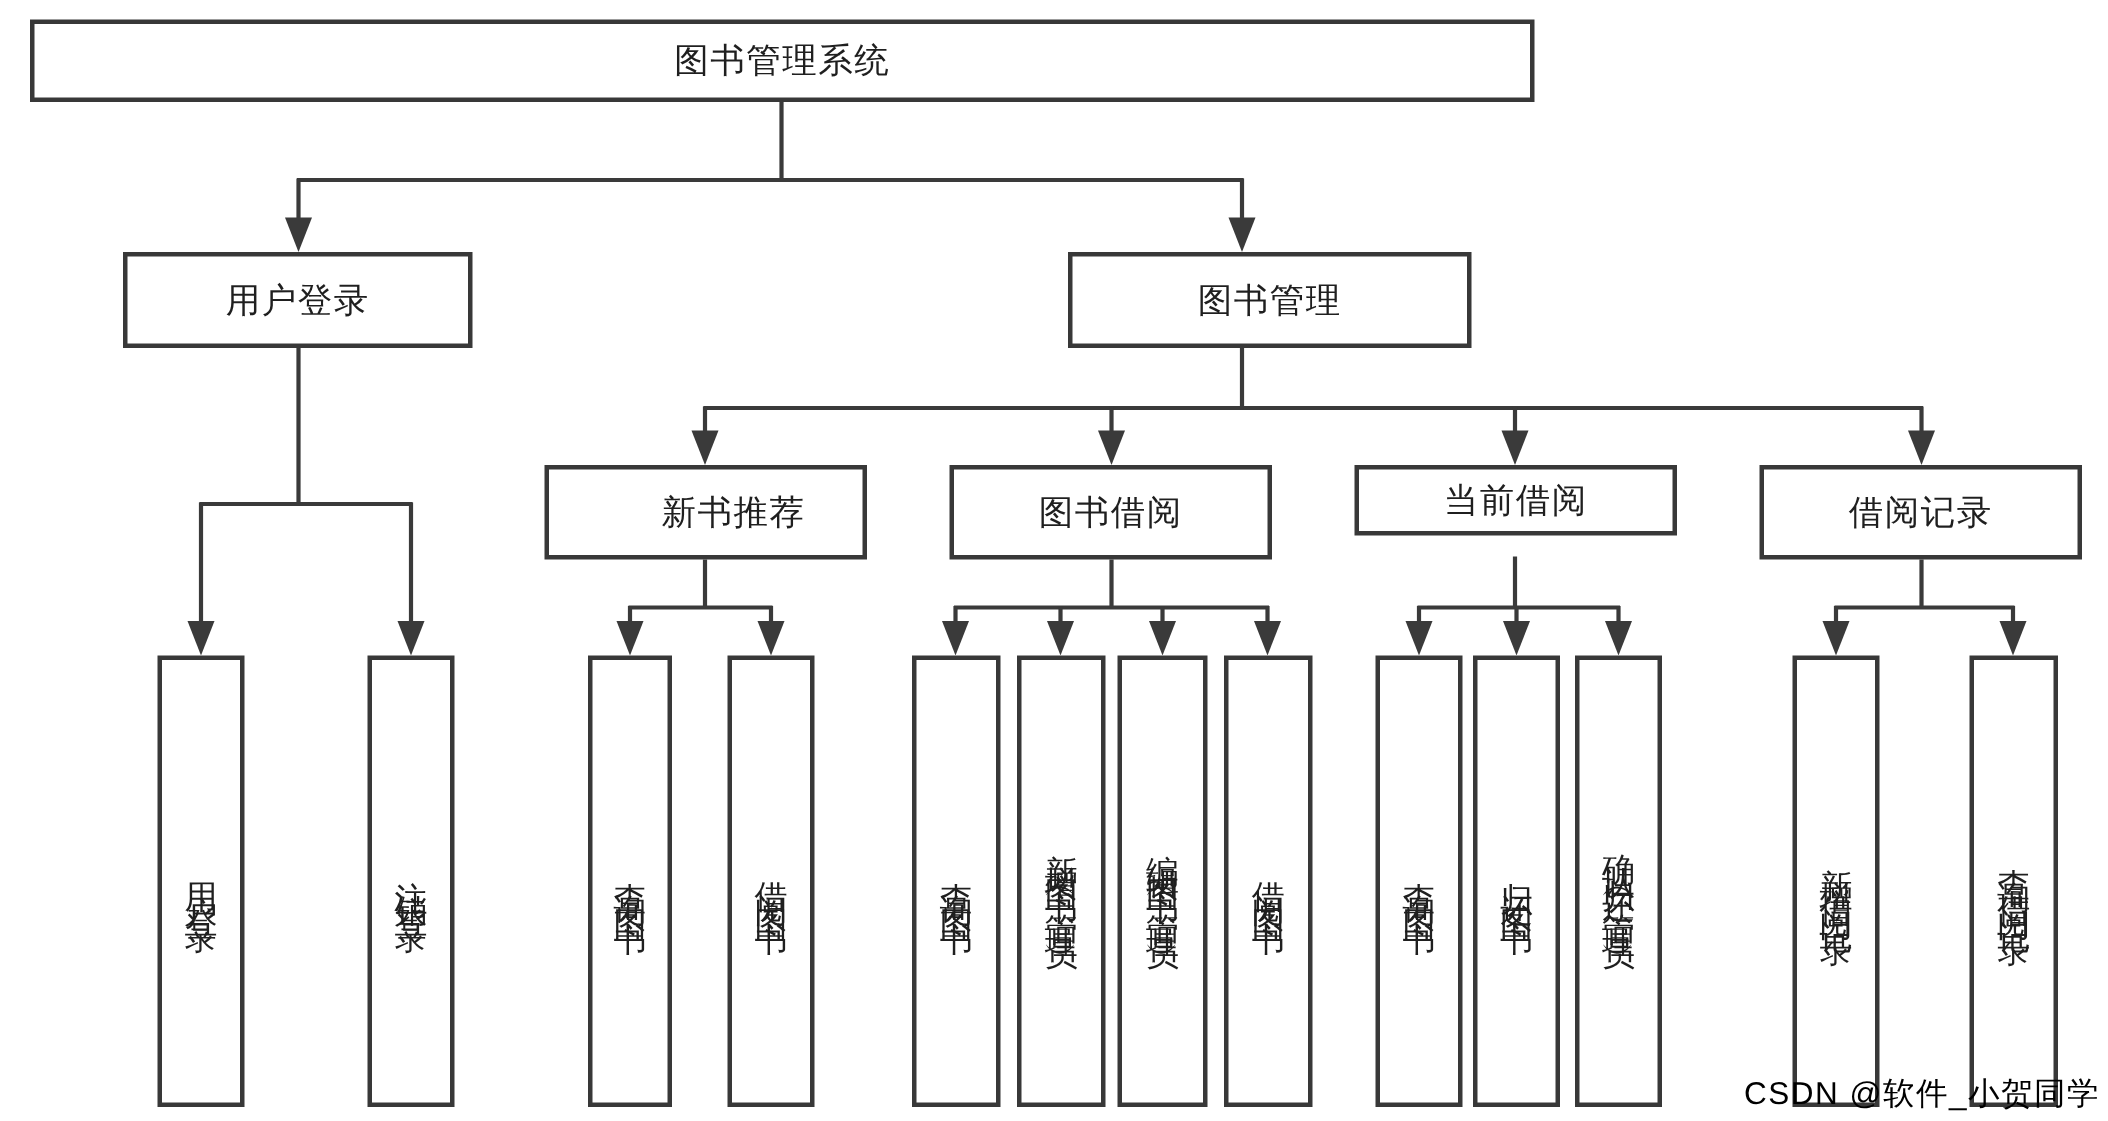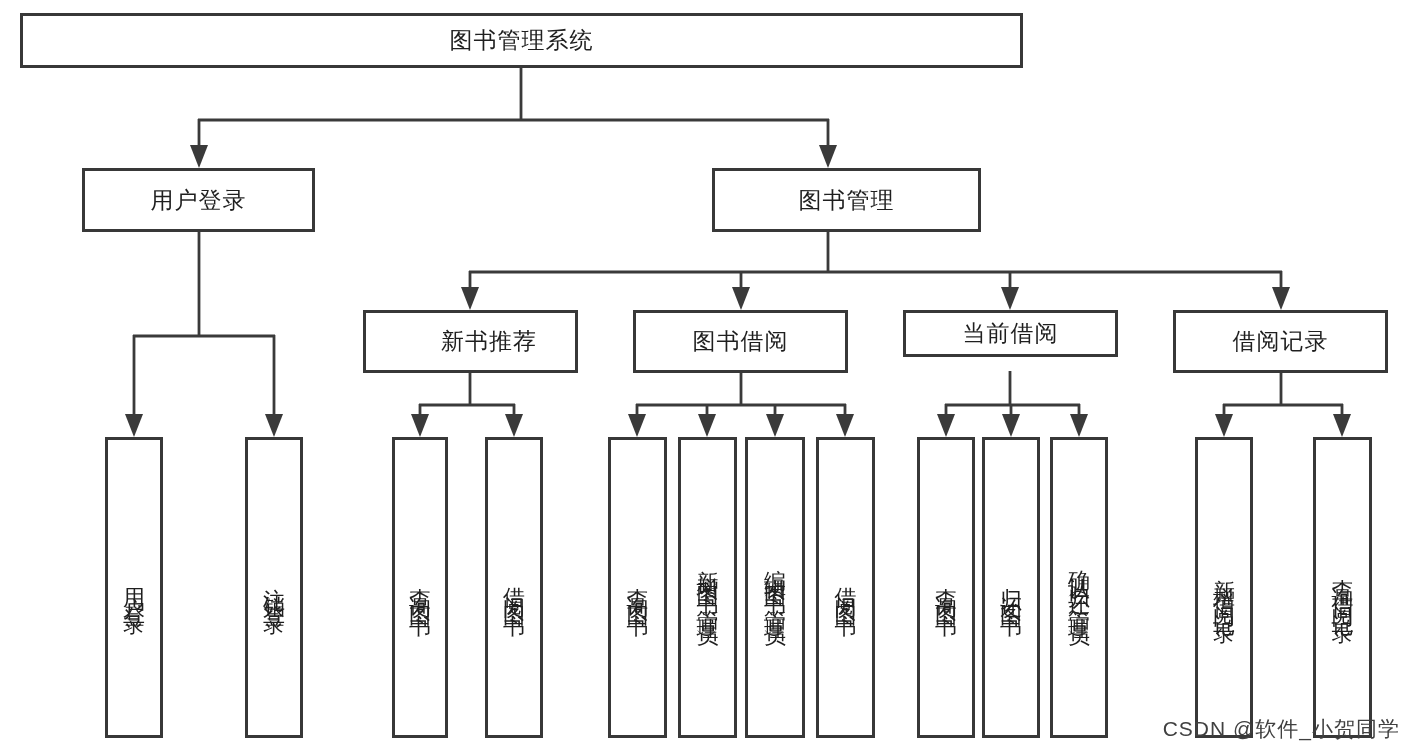--- a/index.html
+++ b/index.html
@@ -14,21 +14,21 @@
     font-size:23px;letter-spacing:1px;white-space:nowrap;text-align:right;
   }
   .vnode{
     position:absolute;z-index:1;box-sizing:border-box;background:#ffffff;
     border:3px solid #383838;display:flex;align-items:center;justify-content:center;
     writing-mode:vertical-rl;text-orientation:mixed;
     font-size:22px;letter-spacing:9px;line-height:1;top:437px;height:301px;
   }
   #watermark{
     position:absolute;z-index:2;right:5px;bottom:4px;
-    font-size:21px;color:#404040;letter-spacing:1px;white-space:nowrap;
+    font-size:21px;color:#000000;letter-spacing:1px;white-space:nowrap;
   }
 </style>
 </head>
 <body>
 
 <div id="stage">
 
   <svg id="connectors" width="1405" height="747" viewBox="0 0 1405 747" stroke="#3a3a3a" stroke-width="2.8" fill="#3a3a3a">
 
     <line x1="521" y1="67" x2="521" y2="121"></line>

